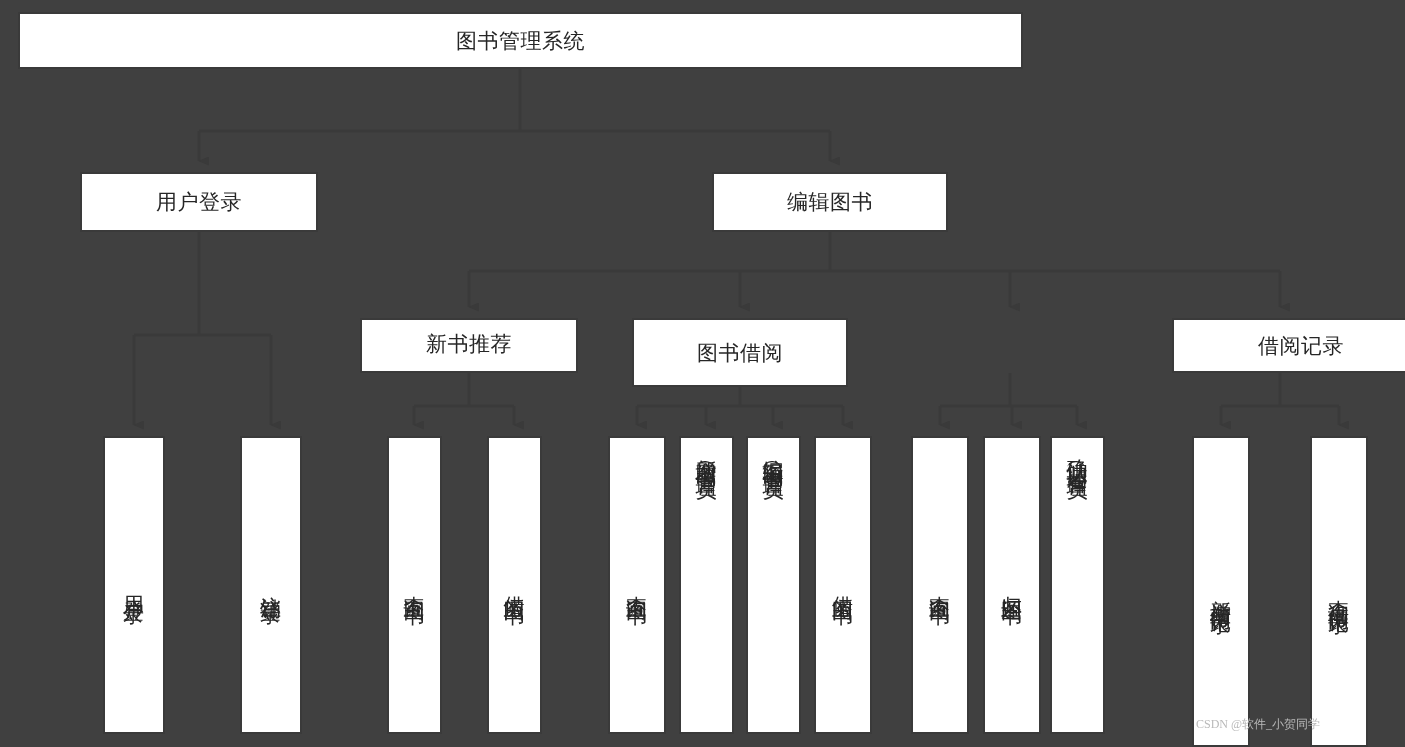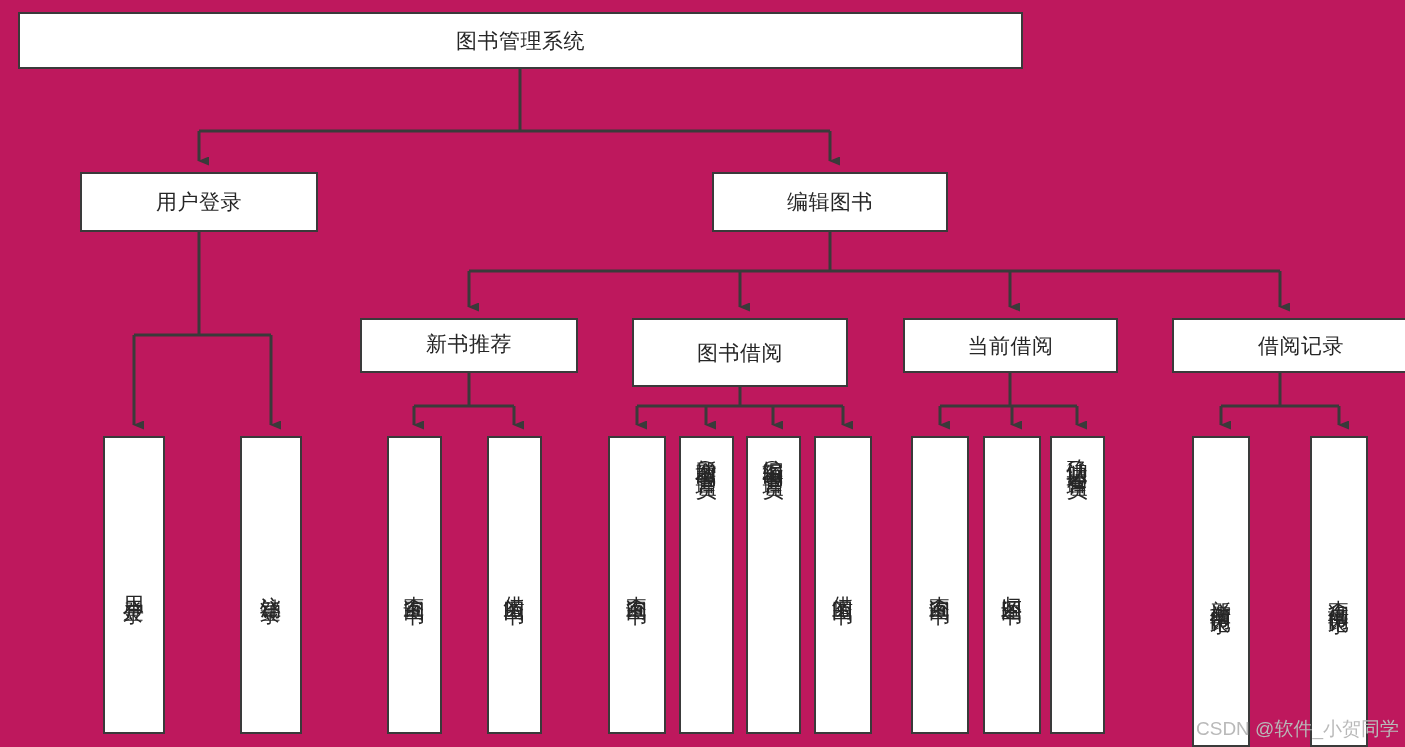--- a/index.html
+++ b/index.html
@@ -10,21 +10,21 @@
   body {
     width: 1405px;
     height: 747px;
     font-family: "Liberation Sans", "DejaVu Sans", sans-serif;
     overflow: hidden;
   }
   #diagram-root {
     position: relative;
     width: 1405px;
     height: 747px;
-    background: #be185d;
+    background: #404040;
   }
   svg.layer {
     position: absolute;
     left: 0;
     top: 0;
     width: 1405px;
     height: 747px;
   }
   .node-box {
     position: absolute;
@@ -56,24 +56,24 @@
     line-height: 1;
     font-size: 21px;
   }
   .node-box.vertical.centerv {
     align-items: center;
     padding-top: 0;
   }
   .watermark {
     position: absolute;
     color: #b9b9b9;
-    font-size: 19px;
+    font-size: 12px;
     white-space: nowrap;
     pointer-events: none;
-    font-family: Liberation Sans, sans-serif;
+    font-family: Liberation Serif, serif;
   }
 </style>
 </head>
 <body>
 
 <div id="diagram-root">
 
   <svg class="layer" viewBox="0 0 1405 747" xmlns="http://www.w3.org/2000/svg">
     <defs>
       <marker id="arrowhead" markerWidth="9" markerHeight="11" refX="4.5" refY="10" orient="auto" markerUnits="userSpaceOnUse">
@@ -134,23 +134,20 @@
   <div class="node-box" id="node-l1-1" style="left: 712px; top: 172px; width: 236px; height: 60px;">
     <span class="node-label">编辑图书</span>
   </div>
 
   <div class="node-box" id="node-l2-0" style="left: 360px; top: 318px; width: 218px; height: 55px; font-family: Liberation Mono, monospace;">
     <span class="node-label">新书推荐</span>
   </div>
   <div class="node-box" id="node-l2-1" style="left: 632px; top: 318px; width: 216px; height: 69px;">
     <span class="node-label">图书借阅</span>
   </div>
-  <div class="node-box" id="node-l2-2" style="left: 903px; top: 318px; width: 215px; height: 55px;">
-    <span class="node-label">当前借阅</span>
-  </div>
   <div class="node-box" id="node-l2-3" style="left: 1172px; top: 318px; width: 258px; height: 55px;">
     <span class="node-label">借阅记录</span>
   </div>
 
   <div class="node-box vertical centerv" id="node-leaf-0" style="left: 103px; top: 436px; width: 62px; height: 298px;">
     <span class="node-label">用户登录</span>
   </div>
   <div class="node-box vertical centerv" id="node-leaf-1" style="left: 240px; top: 436px; width: 62px; height: 298px;">
     <span class="node-label">注销登录</span>
   </div>

